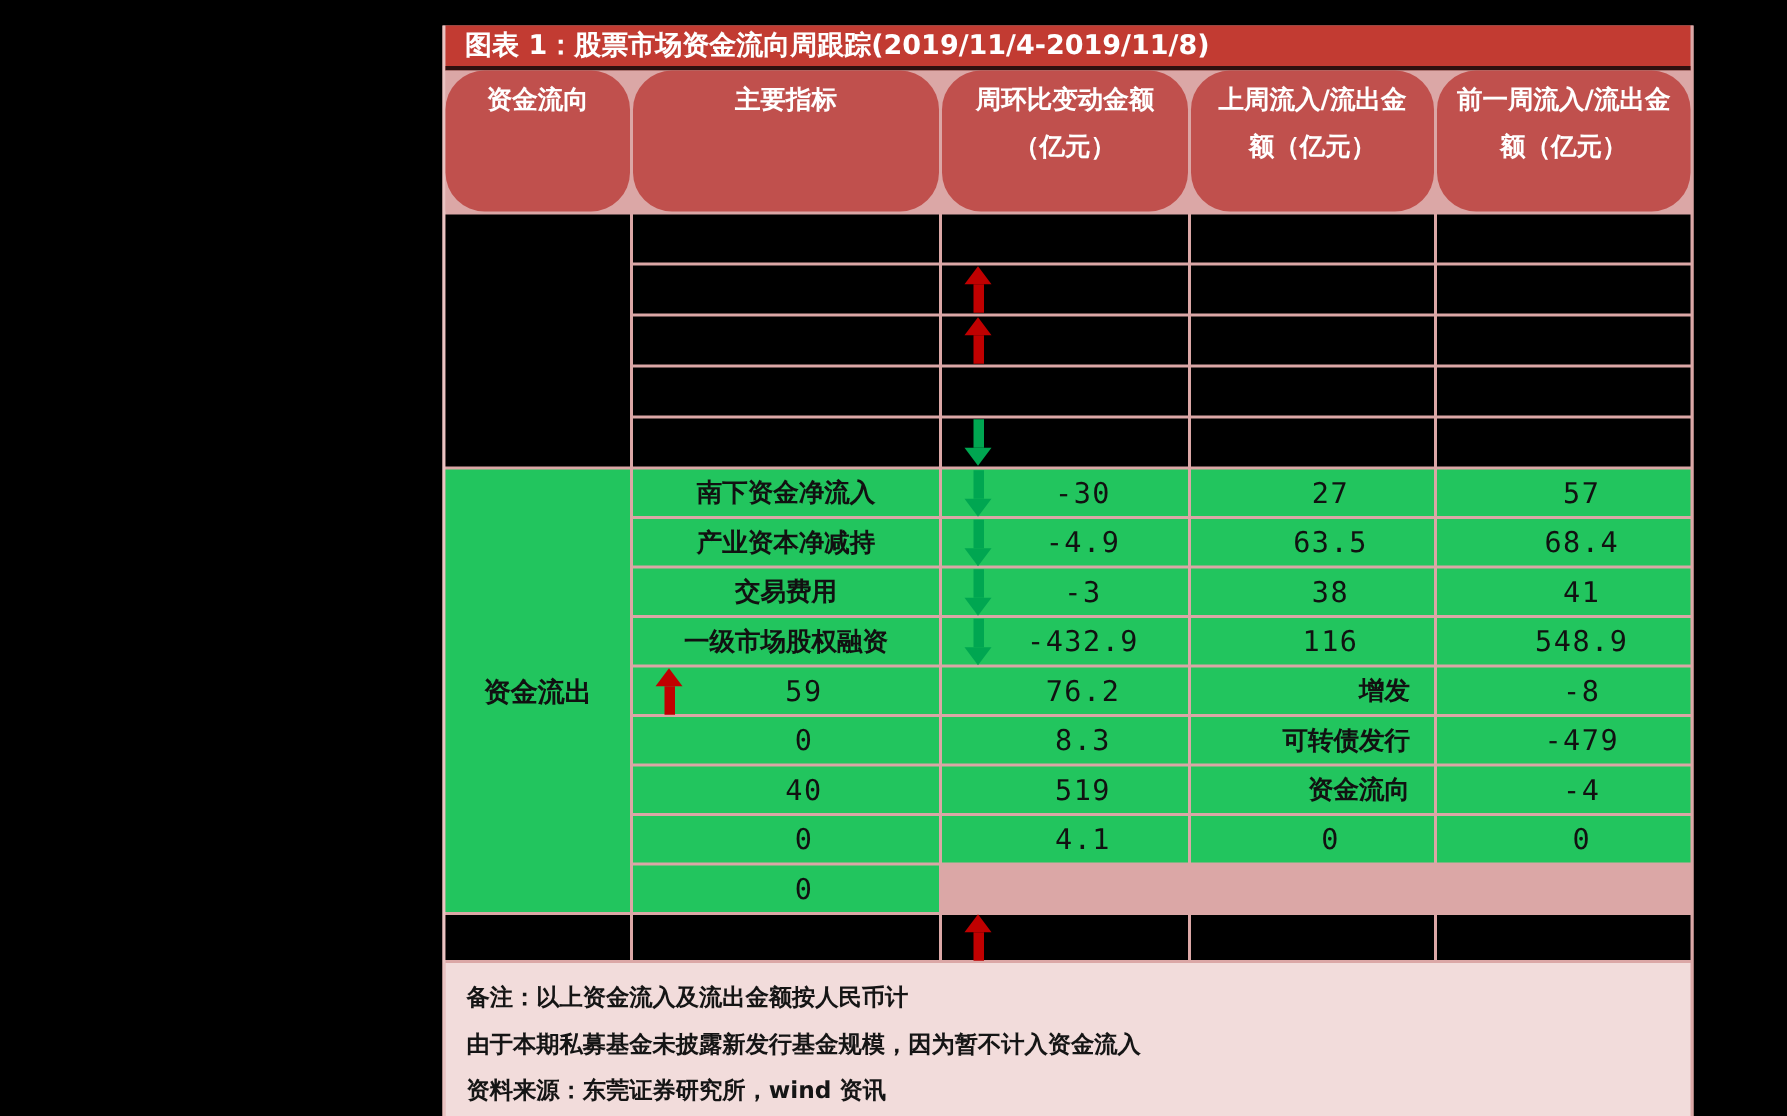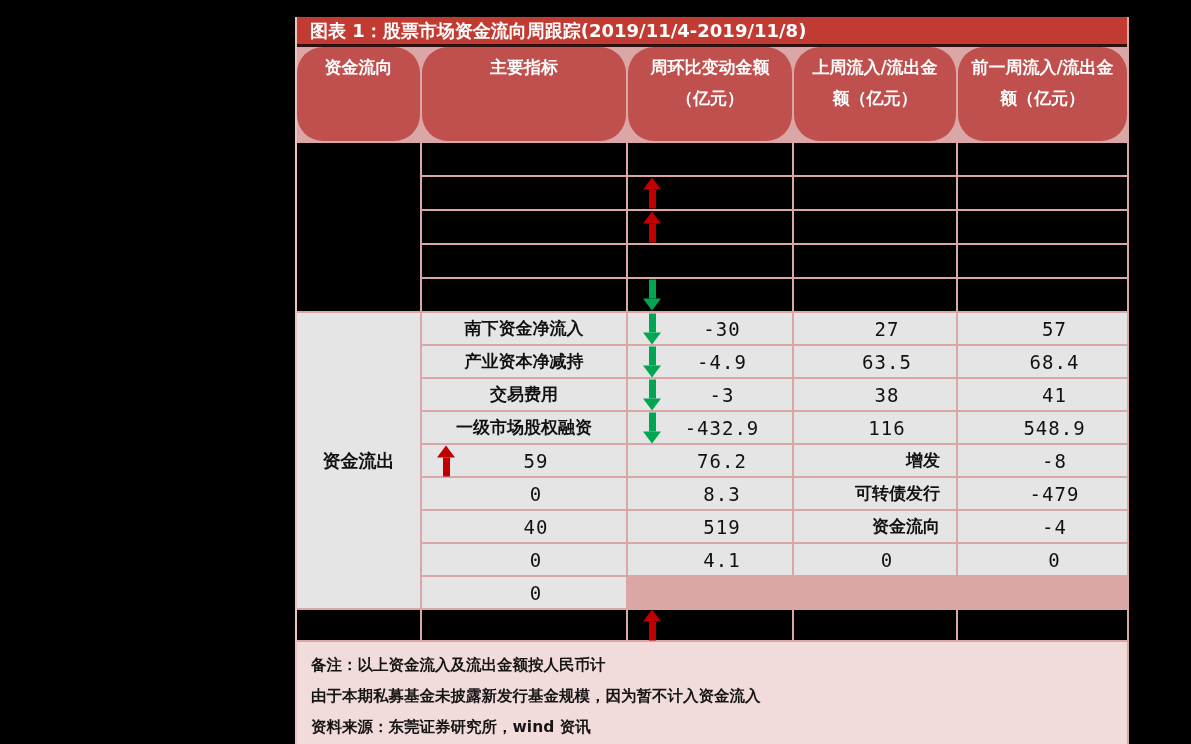--- a/index.html
+++ b/index.html
@@ -29,21 +29,21 @@
   .header-cell{
     background:#c0504d;color:#fff;font-weight:700;font-size:17px;
     text-align:center;line-height:31px;padding:5px 10px 0 10px;border-radius:26px;
   }
   .section{margin-top:0;}
   .sec-inflow{grid-auto-rows:32px;margin-top:2px;}
   .sec-outflow{grid-auto-rows:31px;margin-top:2px;}
   .sec-footer{grid-auto-rows:30px;margin-top:2px;}
   .cell{position:relative;overflow:visible;}
   .black{background:#000;}
-  .pink{background:#e5e5e5;text-align:right;}
+  .pink{background:#22c55e;text-align:right;}
   .group-cell{
     grid-column:1;display:flex;align-items:center;justify-content:center;
     color:#111;font-weight:700;font-size:18px;
   }
   .span5{grid-row:1/span 5;}
   .span9{grid-row:1/span 9;}
   .ind{
     display:flex;align-items:center;color:#111;font-weight:700;font-size:17px;
   }
   .ind.center{justify-content:center;}

